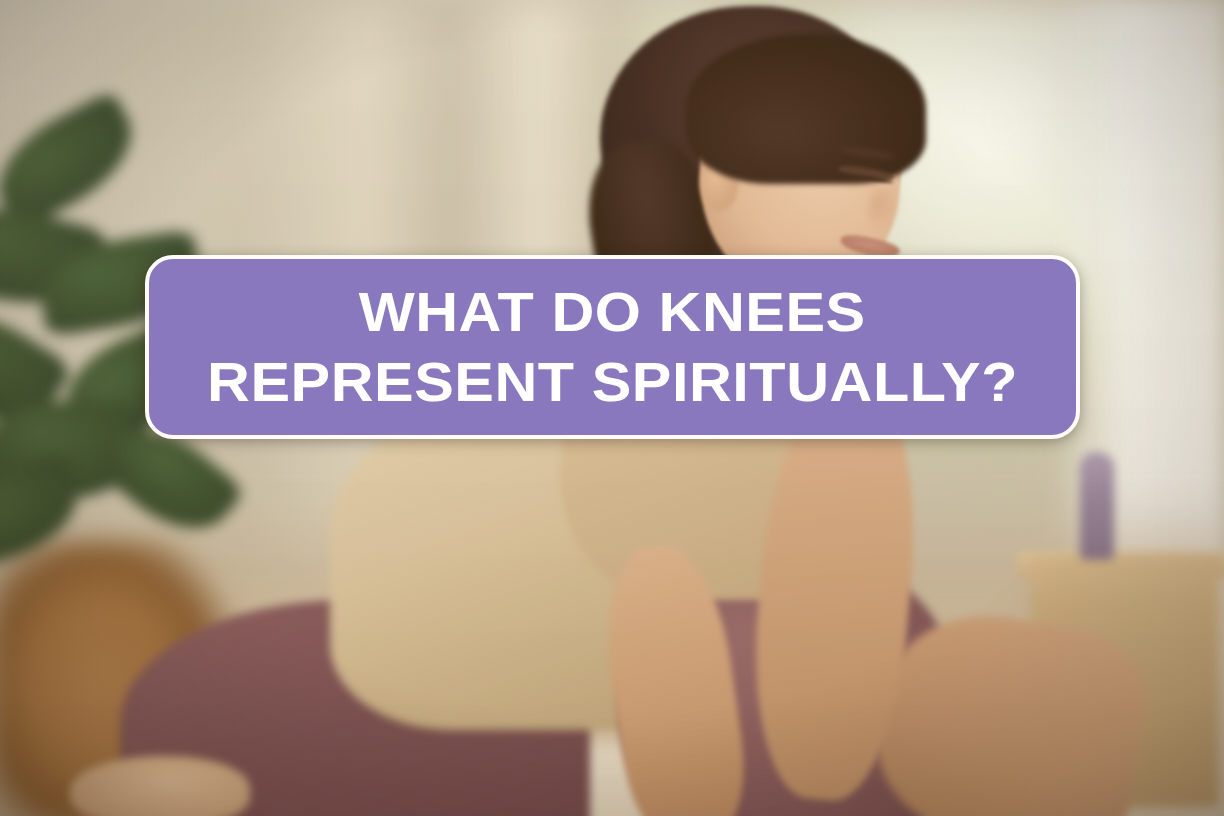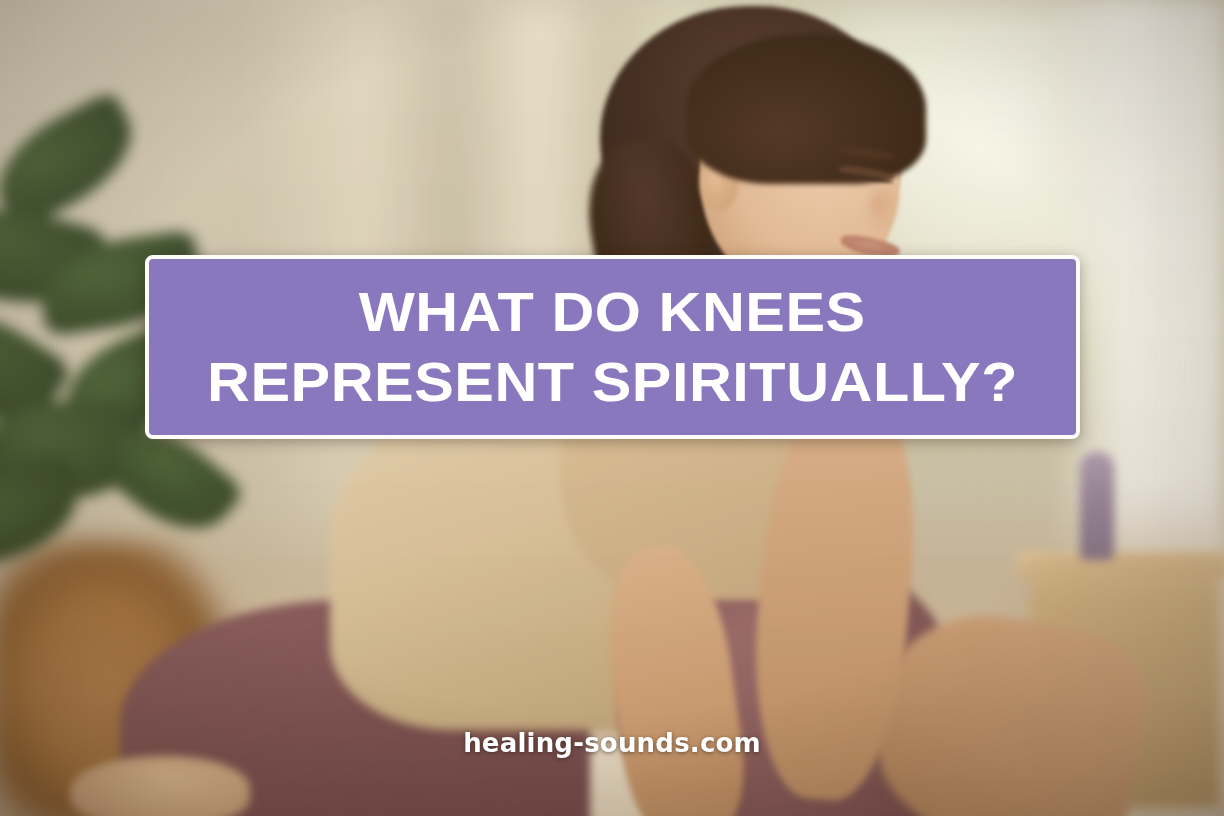--- a/index.html
+++ b/index.html
@@ -267,21 +267,21 @@
 
   
   .overlay { position:absolute; inset:0; }
 
   .title-box {
     position:absolute;
     left:145px; top:255px;
     width:935px; height:184px;
     background:#8a78bf;
     border:4px solid #fdfcfa;
-    border-radius:8px;
+    border-radius:28px;
     box-shadow:0 3px 14px rgba(40,28,16,.35);
     display:flex;
     flex-direction:column;
     align-items:center;
     justify-content:center;
     gap:10px;
   }
   .title-line {
     color:#ffffff;
     font-family:"Liberation Sans", sans-serif;
@@ -383,16 +383,15 @@
   <div class="vignette"></div>
 
   <div class="overlay">
 
     <div class="title-box">
       <div class="title-line l1">WHAT DO KNEES</div>
       <div class="title-line l2">REPRESENT SPIRITUALLY?</div>
     </div>
 
 
-    <div class="watermark">healing-sounds.com</div>
 
   </div>
 </div>
 
 </body></html>

